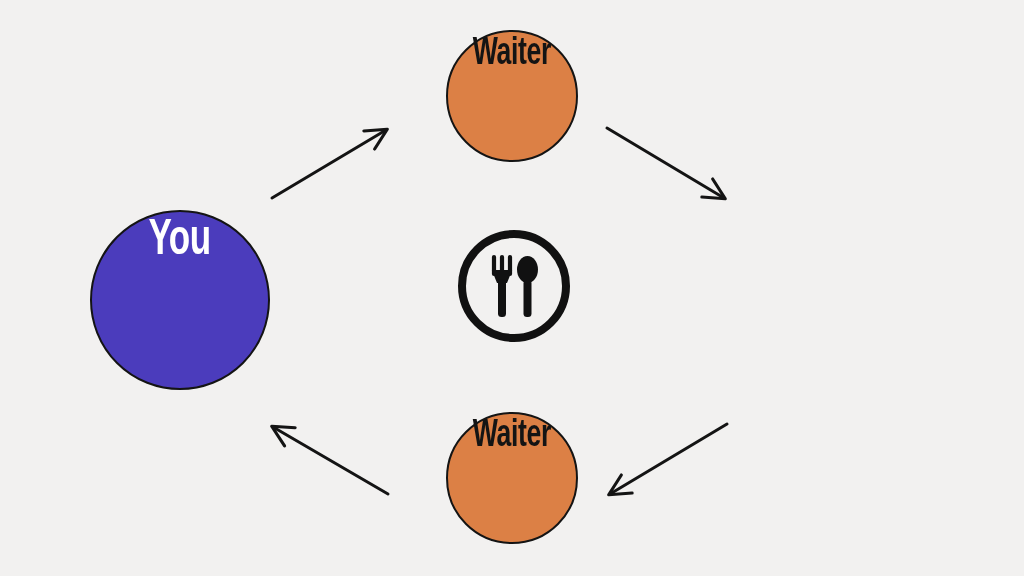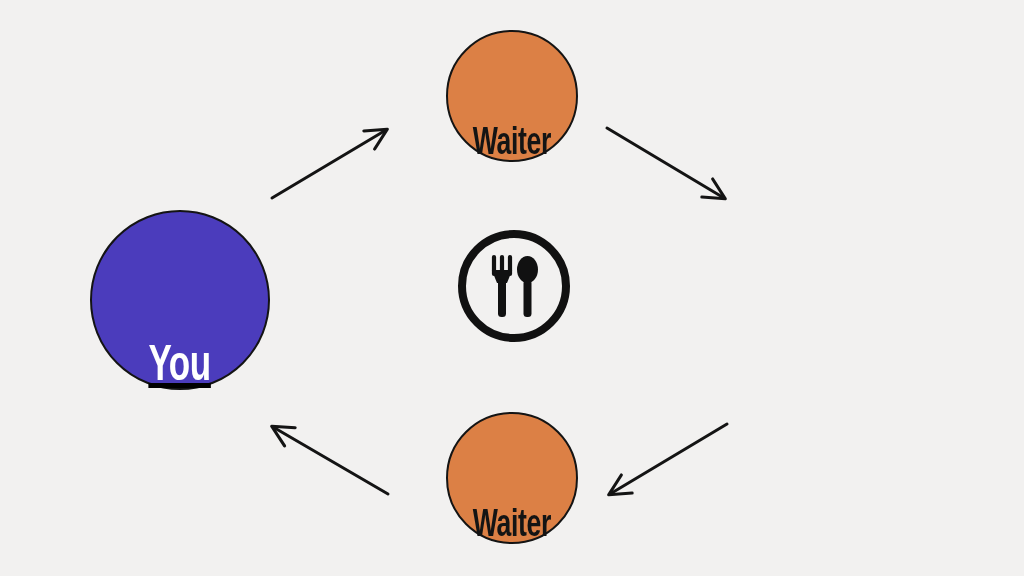--- a/index.html
+++ b/index.html
@@ -22,21 +22,21 @@
     top: 0;
     width: 1024px;
     height: 576px;
   }
   .node {
     position: absolute;
     box-sizing: border-box;
     border-radius: 50%;
     border: 2px solid #141414;
     display: flex;
-    align-items: flex-end;
+    align-items: flex-start;
     justify-content: center;
   }
   .node-label {
     display: inline-block;
     font-weight: 700;
     letter-spacing: -0.5px;
     transform: scaleX(0.7);
     white-space: nowrap;
     line-height: 1;
   }
@@ -67,21 +67,21 @@
       <marker id="arrowhead" markerWidth="9" markerHeight="9" refX="7.5" refY="4.5" orient="auto" markerUnits="strokeWidth">
         <path d="M1 1 L8 4.5 L1 8" fill="none" stroke-width="1.05" stroke-linecap="round" stroke-linejoin="round" stroke="#141414"></path>
       </marker>
     </defs>
     <path d="M272 198 L386 130" fill="none" stroke-width="3" stroke-linecap="round" marker-end="url(#arrowhead)" stroke="#141414"></path>
     <path d="M607 128 L724 198" fill="none" stroke-width="3" stroke-linecap="round" marker-end="url(#arrowhead)" stroke="#141414"></path>
     <path d="M727 424 L610 494" fill="none" stroke-width="3" stroke-linecap="round" marker-end="url(#arrowhead)" stroke="#141414"></path>
     <path d="M388 494 L273 427" fill="none" stroke-width="3" stroke-linecap="round" marker-end="url(#arrowhead)" stroke="#141414"></path>
   </svg>
 
-  <div class="node" id="node-you" style="background-color: rgb(75, 60, 188); border-color: rgb(20, 20, 20); text-decoration: underline;">
+  <div class="node" id="node-you" style="background-color: rgb(75, 60, 188); border-color: rgb(20, 20, 20);">
     <span class="node-label" style="color: rgb(255, 255, 255);">You</span>
   </div>
 
   <div class="node" id="node-waiter-top" style="background-color: rgb(220, 128, 69); border-color: rgb(20, 20, 20);">
     <span class="node-label" style="color: rgb(20, 20, 20);">Waiter</span>
   </div>
 
 
   <div class="node" id="node-waiter-bottom" style="background-color: rgb(220, 128, 69); border-color: rgb(20, 20, 20);">
     <span class="node-label" style="color: rgb(20, 20, 20);">Waiter</span>

